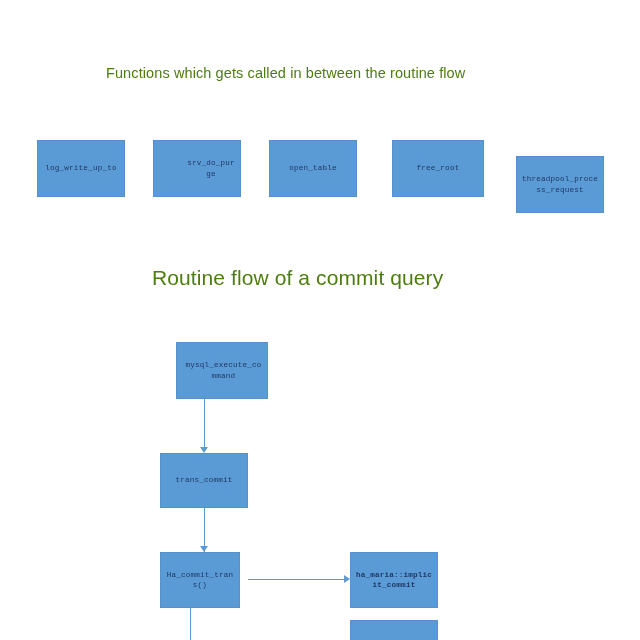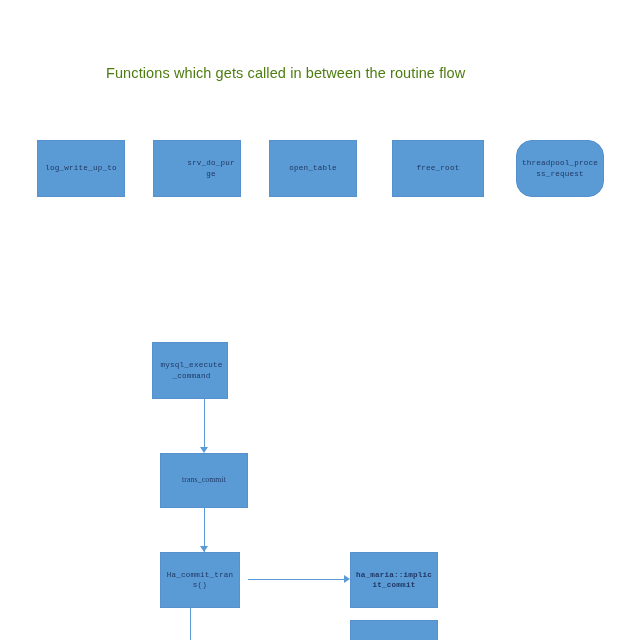--- a/index.html
+++ b/index.html
@@ -101,29 +101,30 @@
   <div class="heading heading-small">Functions which gets called in between the routine flow</div>
 
   <div class="node" style="left:37px; top:140px; width:88px; height:57px;font-family:Liberation Mono, monospace;">log_write_up_to</div>
 
   <div class="node" style="left:153px; top:140px; width:88px; height:57px;padding-left:32px;">srv_do_purge</div>
 
   <div class="node" style="left:269px; top:140px; width:88px; height:57px;font-family:Liberation Mono, monospace;">open_table</div>
 
   <div class="node" style="left:392px; top:140px; width:92px; height:57px;">free_root</div>
 
-  <div class="node wrap" style="left:516px; top:140px; width:88px; height:57px;border-radius:16px;">threadpool_process_request</div>
+  <div class="node wrap" style="left:516px; top:156px; width:88px; height:57px;">threadpool_process_request</div>
 
+  <div class="heading heading-large">Routine flow of a commit query</div>
 
-  <div class="node wrap" style="left:152px; top:342px; width:76px; height:57px;padding-left:7px;">mysql_execute_command</div>
+  <div class="node wrap" style="left:176px; top:342px; width:92px; height:57px;padding-left:7px;">mysql_execute_command</div>
 
   <div class="conn-v" style="left:203.5px; top:399px; height:50px;"></div>
   <div class="arrow-down" style="left:199.5px; top:447px;"></div>
 
-  <div class="node" style="left:160px; top:453px; width:88px; height:55px;font-family:Liberation Serif, serif;">trans_commit</div>
+  <div class="node" style="left:160px; top:453px; width:88px; height:55px;">trans_commit</div>
 
   <div class="conn-v" style="left:203.5px; top:508px; height:44px;"></div>
   <div class="arrow-down" style="left:199.5px; top:546px;"></div>
 
   <div class="node" style="left:160px; top:552px; width:80px; height:56px;">Ha_commit_trans()</div>
 
   <div class="conn-h" style="left:248px; top:579px; width:98px;"></div>
   <div class="arrow-right" style="left:344px; top:575px;"></div>
 
   <div class="node wrap" style="left:350px; top:552px; width:88px; height:56px;font-weight:bold;">ha_maria::implicit_commit</div>

